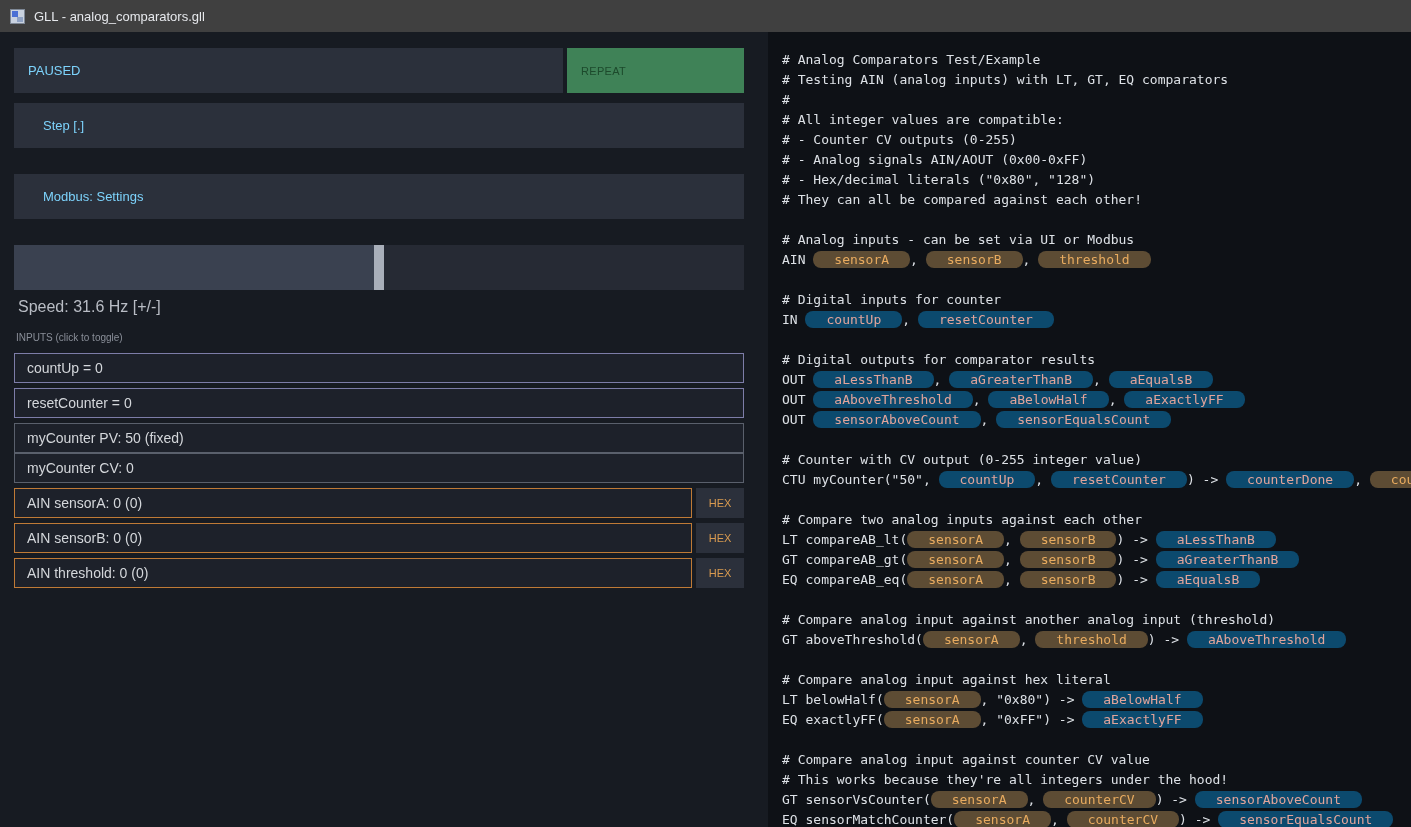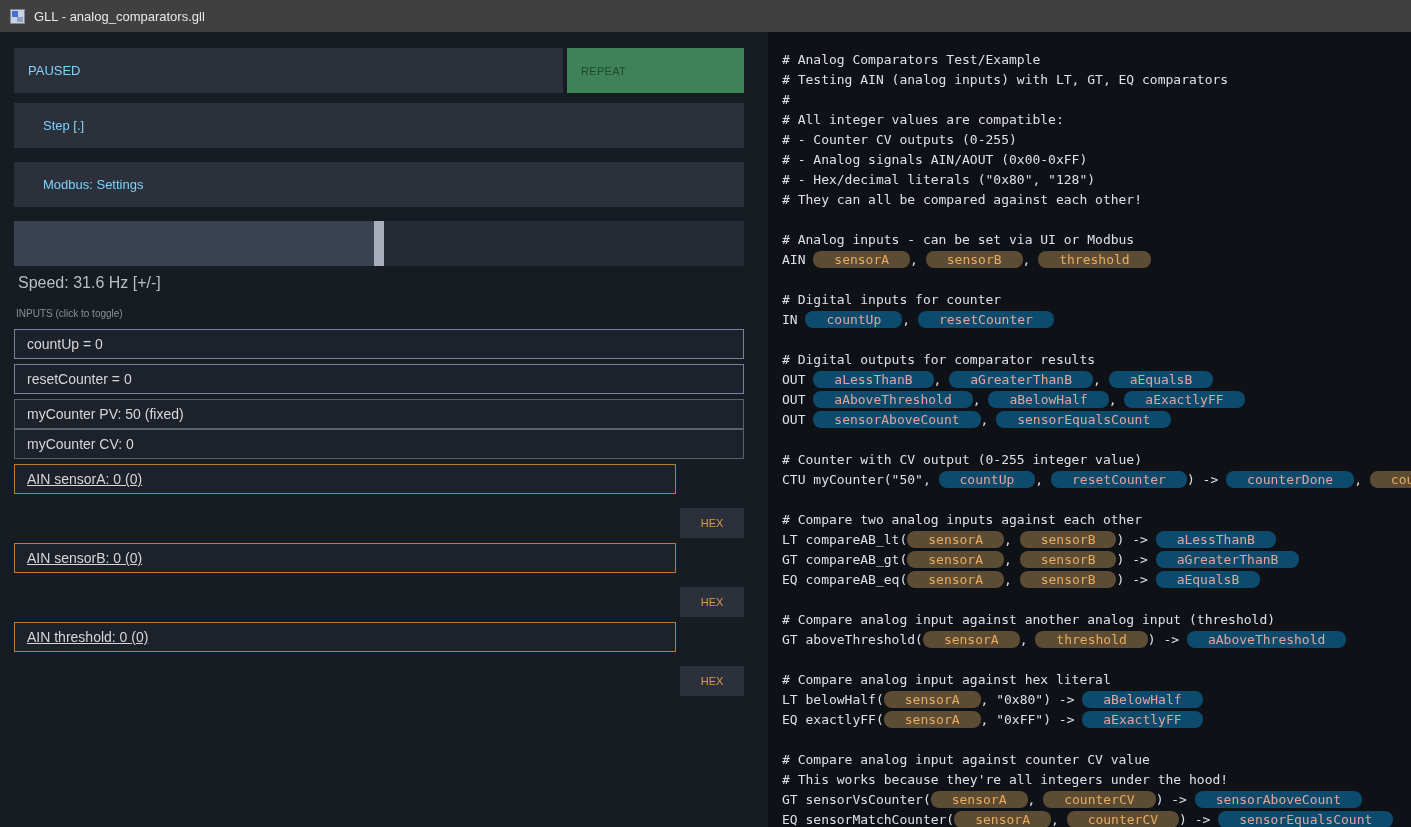--- a/index.html
+++ b/index.html
@@ -14,38 +14,38 @@
 
   .main { display:flex; height:795px; }
   .left-panel { width:768px; background:#171b22; padding:16px 24px 0 14px; }
   .right-panel { flex:1; background:#0e1116; padding:18px 0 0 14px; overflow:hidden; }
 
   .row1 { display:flex; gap:4px; margin-bottom:10px; }
   .btn { display:flex; align-items:center; background:#2b303b; border:none; color:#7dd3fc; font-size:13px;
          padding:0 14px; height:45px; cursor:pointer; font-family:inherit; text-align:left; }
   .btn-paused { width:549px; }
   .btn-repeat { flex:1; background:#3f8257; color:#1d4a2c; font-size:11px; letter-spacing:0.3px; }
-  .btn-full { width:100%; margin-bottom:14px;padding-left:29px; }
+  .btn-full { width:100%; margin-bottom:26px;padding-left:29px; }
 
   .slider { position:relative; height:45px; background:#262a34; margin-top:0; }
   .slider-fill { position:absolute; left:0; top:0; bottom:0; background:#3a4150; }
   .slider-handle { position:absolute; top:0; bottom:0; width:10px; background:#a9afba; cursor:ew-resize; }
 
   .speed-label { font-size:16px; color:#b9bdc5; margin:8px 0 0 4px; }
   .inputs-header { font-size:10px; color:#8a8f99; margin:16px 0 10px 2px; }
 
   .input-line { display:flex; gap:4px; margin-bottom:5px; }
   .input-line.attached { margin-bottom:0; }
   .input-box { flex:1; height:30px; display:flex; align-items:center; padding:0 12px; font-size:14px;
                color:#d4d7db; border:1px solid #5a606c; background:#1d212a; cursor:pointer; }
   .style-digital { border-color:#7d7da8; }
   .style-counter { border-color:#5a606c; }
-  .style-analog { border-color:#bf7a36;text-decoration:underline; }
-  .hex-btn { width:64px; height:30px; background:#2b303b; color:#d89a50; border:none; font-size:11px;
-             font-family:inherit; cursor:pointer;margin-top:44px; }
+  .style-analog { border-color:#bf7a36; }
+  .hex-btn { width:48px; height:30px; background:#2b303b; color:#d89a50; border:none; font-size:11px;
+             font-family:inherit; cursor:pointer; }
 
   .code { font-family:"DejaVu Sans Mono", monospace; font-size:13px; color:#dde1e6; }
   .code-line { height:20px; line-height:20px; white-space:pre; }
   .tok { padding:1px 21px; border-radius:8px; }
   .tok-analog { background:#5d4c34; color:#e8ab5f; }
   .tok-digital { background:#0c4a6e; color:#e2a49a; }
 </style>
 </head>
 <body>
 

